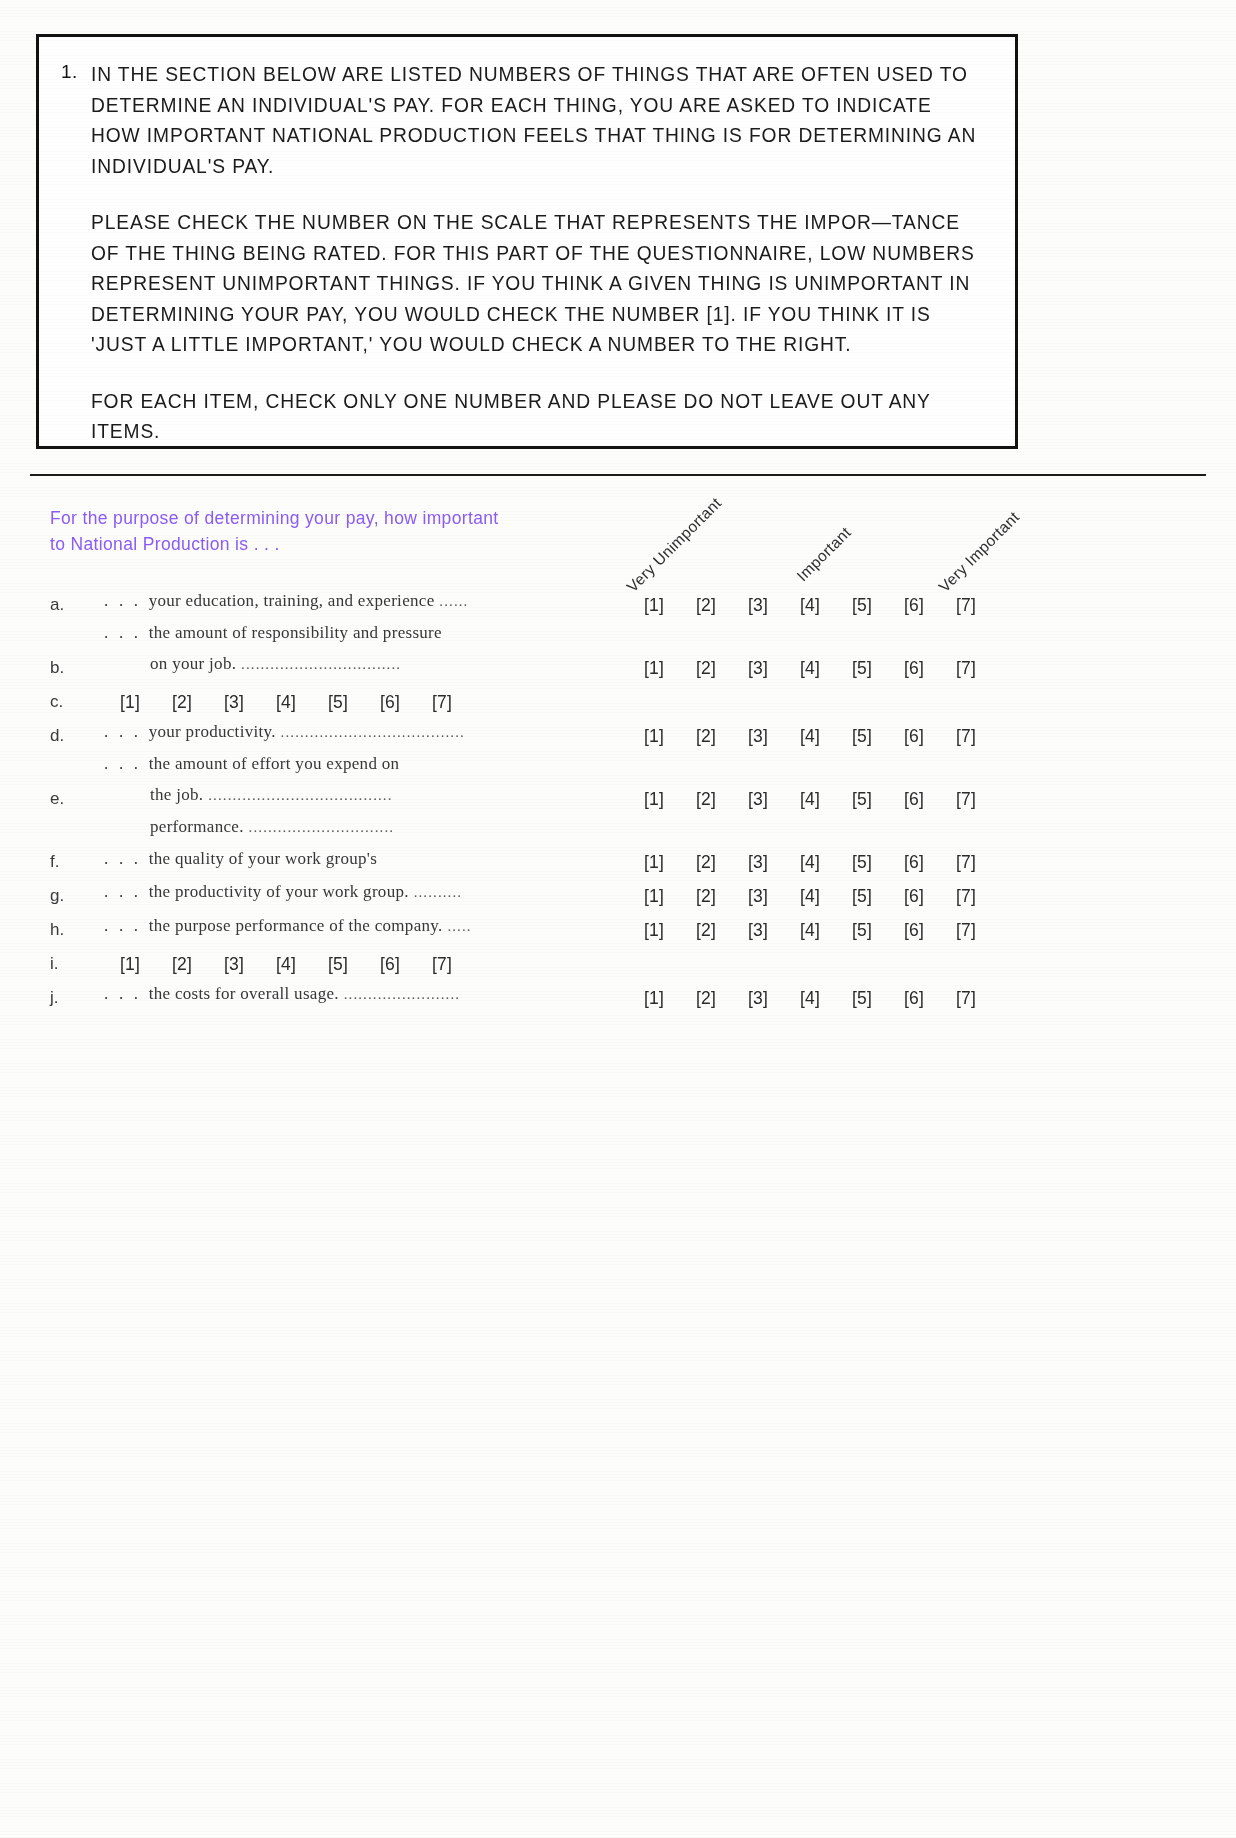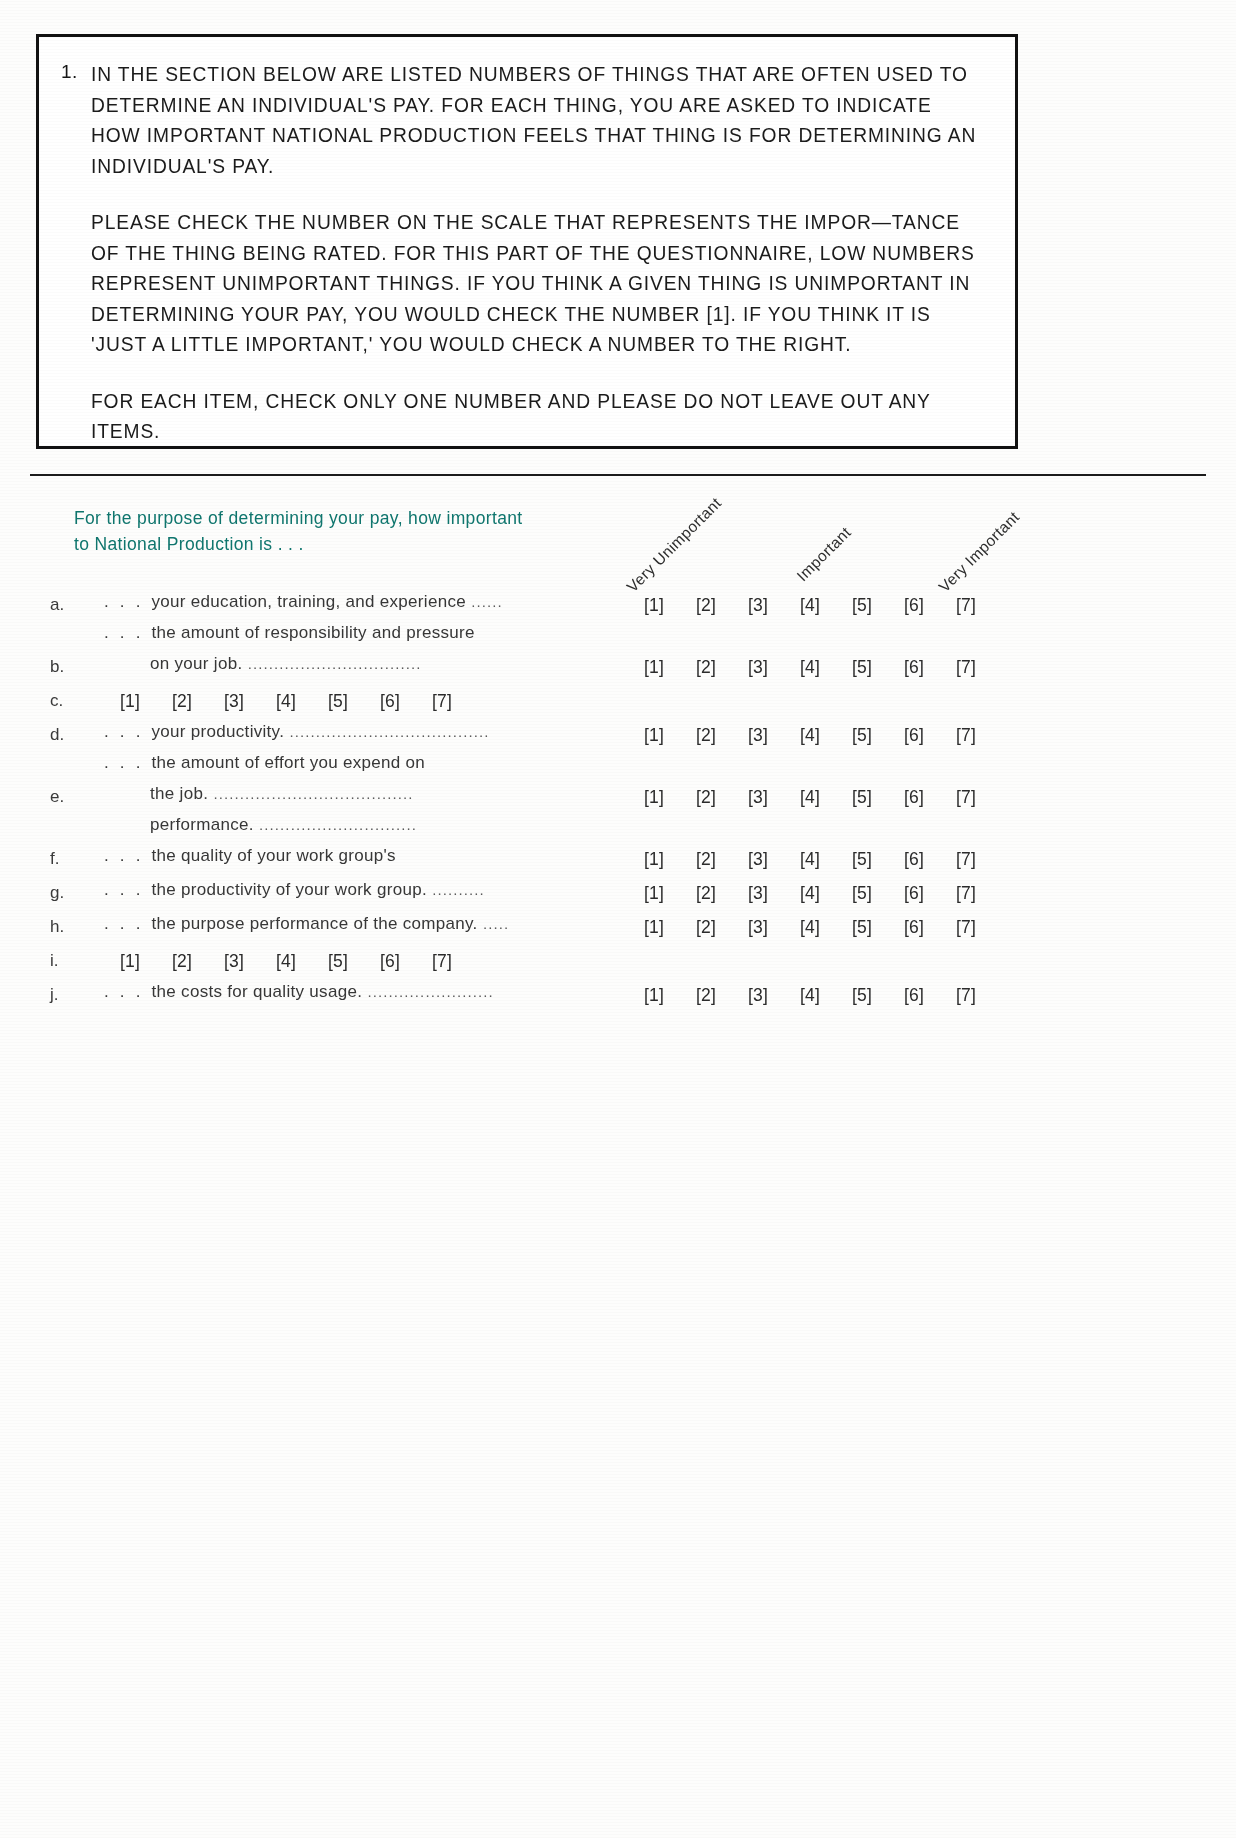--- a/index.html
+++ b/index.html
@@ -76,22 +76,21 @@
 
   
   #lead-in {
     position: absolute;
     left: 50px;
     top: 505px;
     width: 600px;
     font-size: 17.5px;
     line-height: 26px;
     letter-spacing: 0.35px;
-    color: #0f766e;
-    margin-left: 24px;
+    color: #8b5cf6;
   }
 
   
   .scale-anchor {
     position: absolute;
     font-size: 15.5px;
     letter-spacing: 0.4px;
     color: #2e2e2e;
     white-space: nowrap;
     transform-origin: left bottom;
@@ -118,20 +117,21 @@
     width: 54px;
     flex: 0 0 54px;
     font-size: 17px;
     color: #3a3a3a;
     padding-bottom: 2px;
   }
   .item-textcol {
     flex: 0 0 524px;
     width: 524px;
     position: relative;
+    font-family: Liberation Serif, serif;
   }
   .item-line {
     font-size: 17px;
     line-height: 31px;
     letter-spacing: 0.3px;
     color: #373737;
     white-space: nowrap;
   }
   .lead-dots { letter-spacing: 3.2px; }
   .dot-fill {
@@ -322,21 +322,21 @@
           <div class="scale-cell">[3]</div>
           <div class="scale-cell">[4]</div>
           <div class="scale-cell">[5]</div>
           <div class="scale-cell">[6]</div>
           <div class="scale-cell">[7]</div>
         </div>
       </div>
       <div class="item-row">
         <div class="item-letter">j.</div>
         <div class="item-textcol">
-          <div class="item-line"><span class="lead-dots">. . . </span><span>the costs for quality usage.</span><span class="dot-fill"> ........................</span></div>
+          <div class="item-line"><span class="lead-dots">. . . </span><span>the costs for overall usage.</span><span class="dot-fill"> ........................</span></div>
         </div>
         <div class="scale-cells">
           <div class="scale-cell">[1]</div>
           <div class="scale-cell">[2]</div>
           <div class="scale-cell">[3]</div>
           <div class="scale-cell">[4]</div>
           <div class="scale-cell">[5]</div>
           <div class="scale-cell">[6]</div>
           <div class="scale-cell">[7]</div>
         </div>

